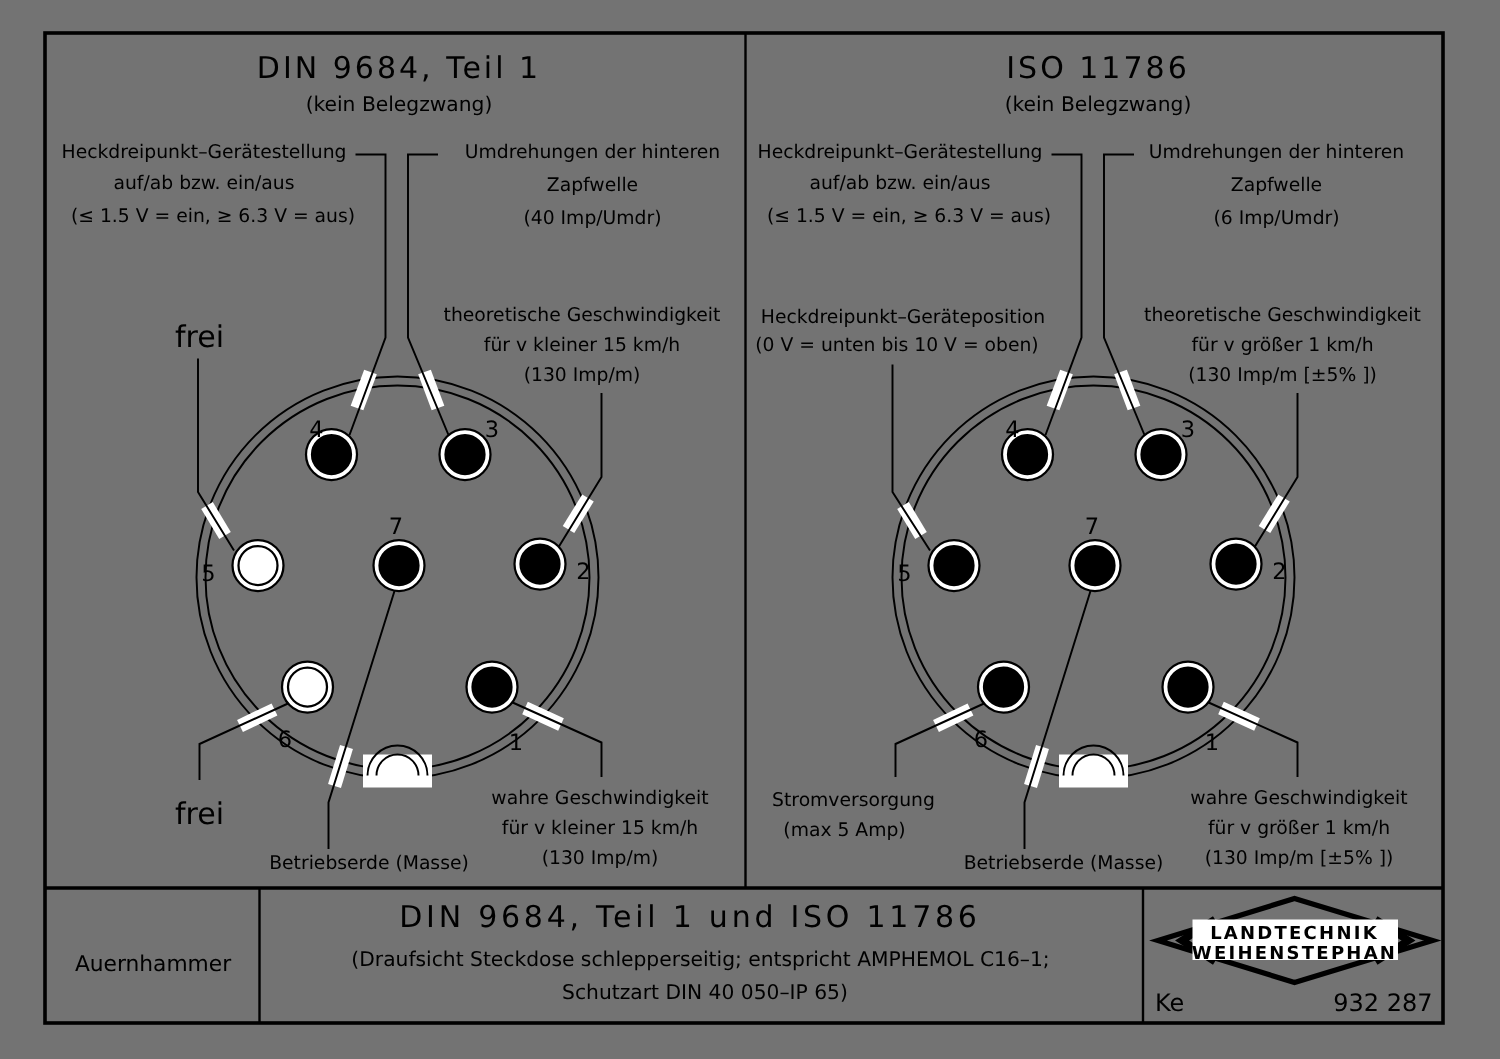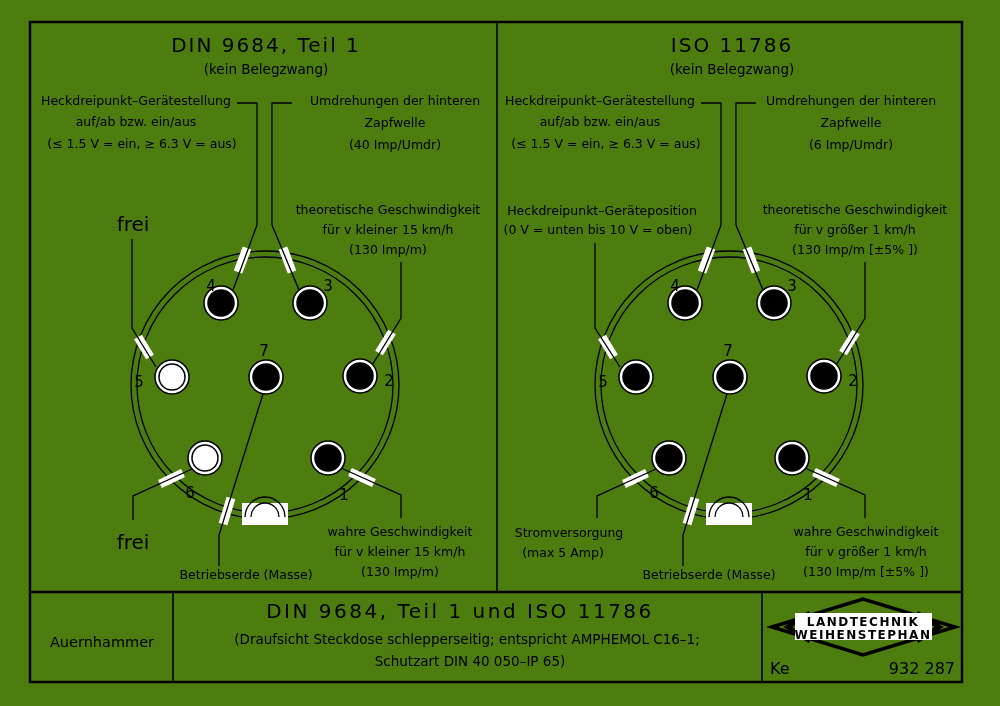--- a/index.html
+++ b/index.html
@@ -1,16 +1,16 @@
 <!DOCTYPE html>
 <html><head>
 <meta charset="utf-8">
 <style>
   html,body{margin:0;padding:0;background:#e8e8e8;}
-  #sheet{position:relative;width:1000px;height:706px;background:#4d7c0f;margin:0 auto;
+  #sheet{position:relative;width:1000px;height:706px;background:#737373;margin:0 auto;
          font-family:"DejaVu Sans",sans-serif;}
   svg{position:absolute;left:0;top:0;}
   svg text{fill:#000;font-family:"DejaVu Sans",sans-serif;}
   .mid{text-anchor:middle}
   .end{text-anchor:end}
   .t-title{font-size:20px;letter-spacing:2px}
   .t-sub{font-size:13.5px}
   .t-lab{font-size:12.5px}
   .t-frei{font-size:20px}
   .t-pin{font-size:15px}

